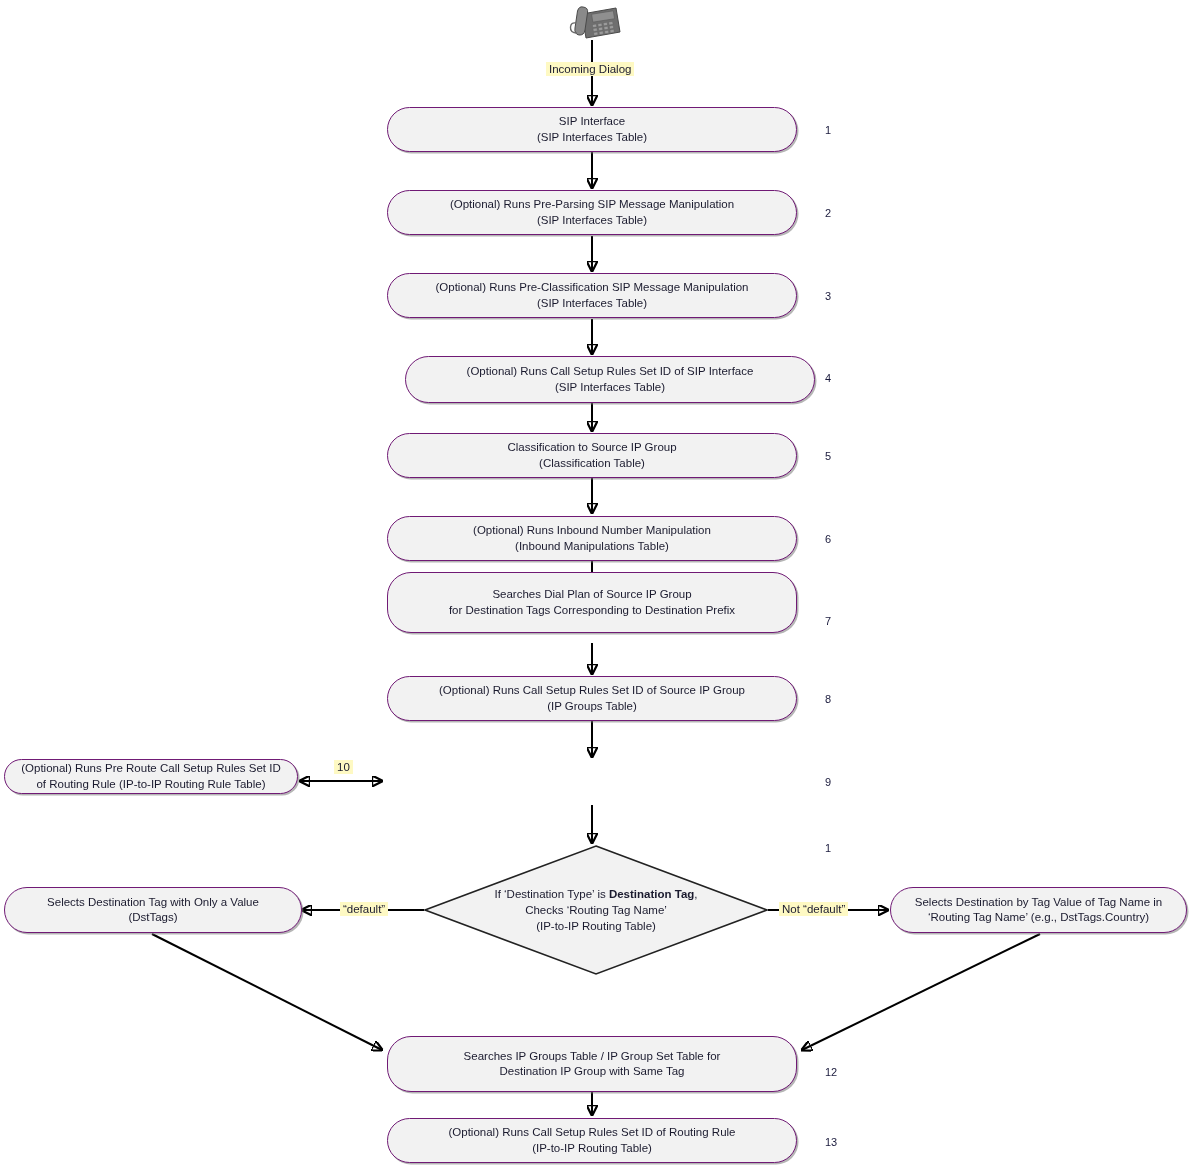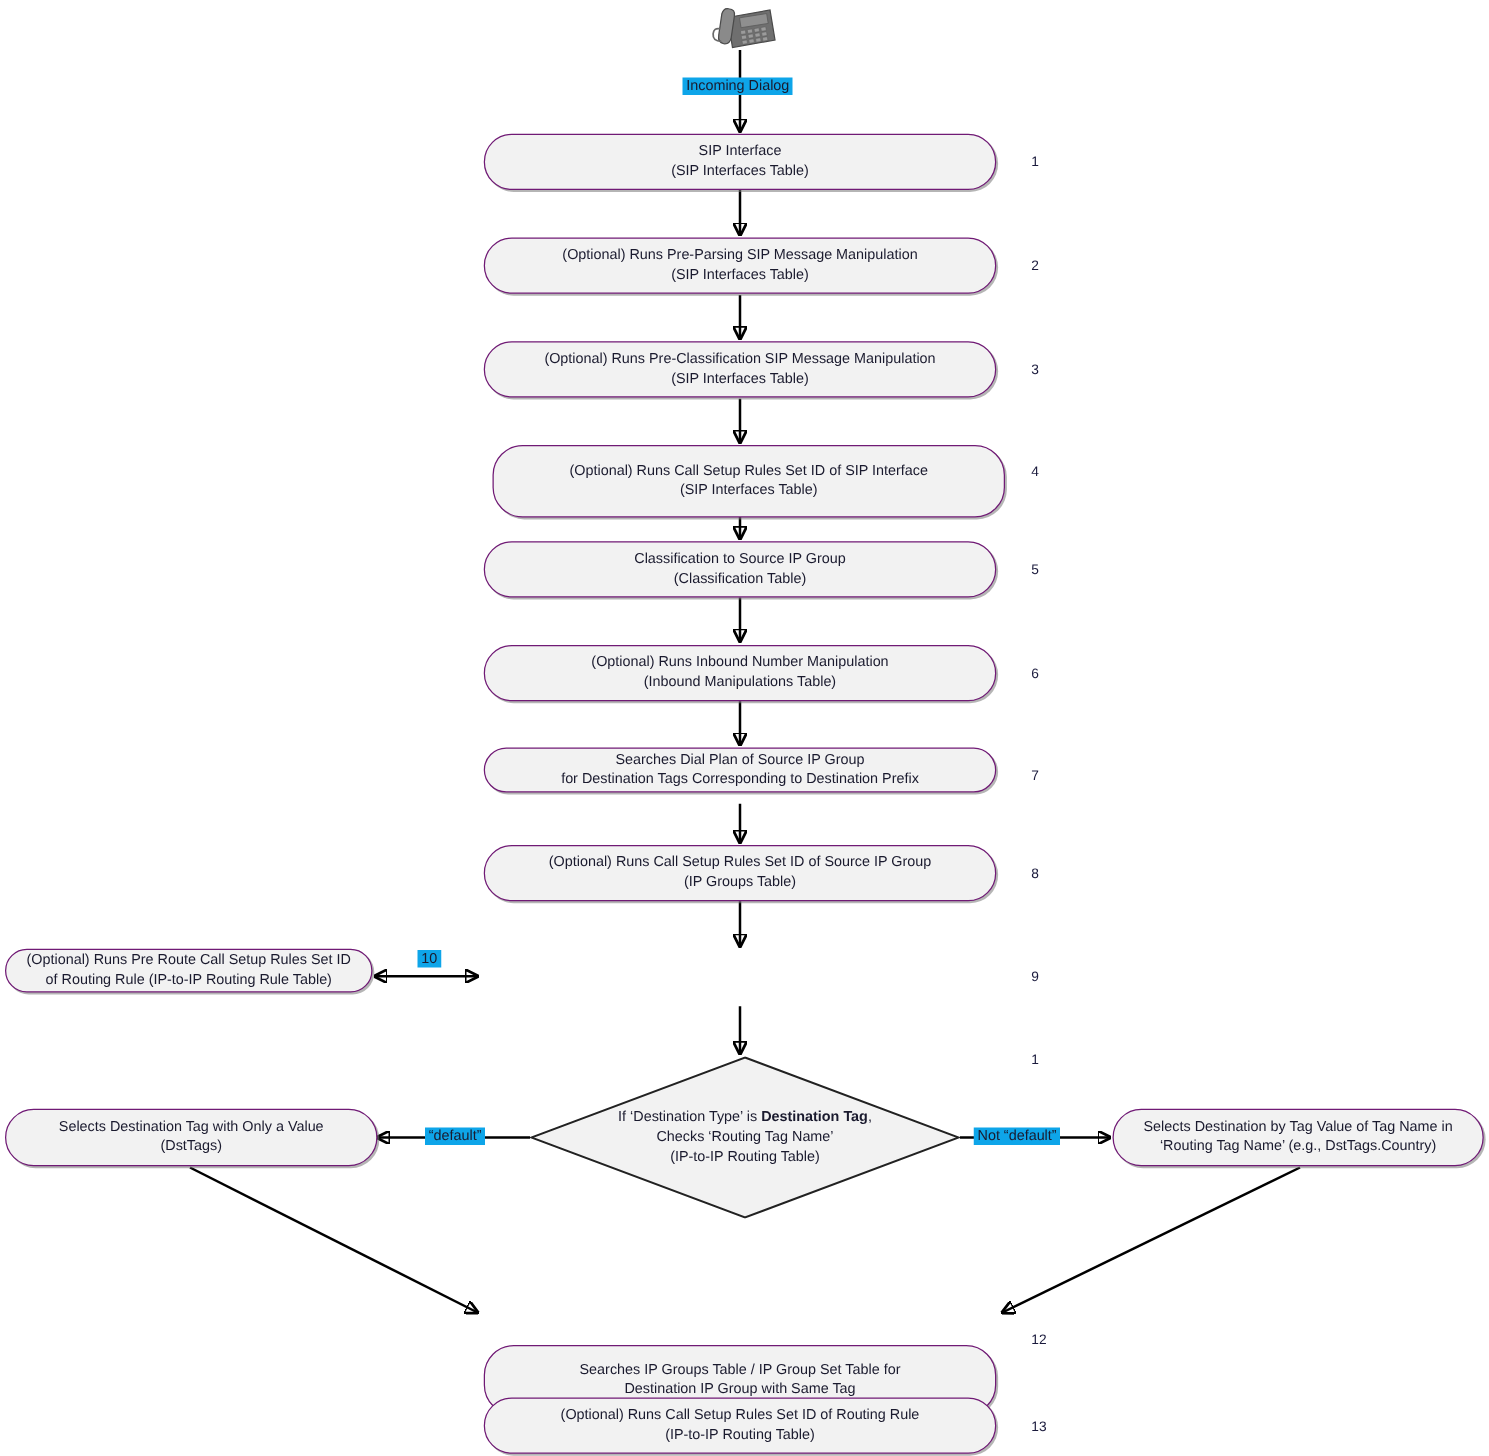--- a/index.html
+++ b/index.html
@@ -70,21 +70,21 @@
     stroke: #000000;
     stroke-width: 2;
     fill: none;
   }
 
   
   .edge-label {
     position: absolute;
     font-size: 11.5px;
     color: #1a1a2e;
-    background: #0ea5e9;
+    background: #fef9c3;
     padding: 0 3px;
     white-space: nowrap;
     line-height: 14px;
   }
 
   
   .phone-icon {
     position: absolute;
   }
 </style>
@@ -183,21 +183,21 @@
   <div class="step-num" style="left:825px; top:207px;">2</div>
 
   <div class="node" style="left:387px; top:273px; width:410px; height:45px;">
     <span class="txt">
       <span>(Optional) Runs Pre-Classification SIP Message Manipulation</span><br>
       <span>(SIP Interfaces Table)</span>
     </span>
   </div>
   <div class="step-num" style="left:825px; top:290px;">3</div>
 
-  <div class="node" style="left:394px; top:356px; width:410px; height:58px;">
+  <div class="node" style="left:405px; top:356px; width:410px; height:47px;">
     <span class="txt">
       <span>(Optional) Runs Call Setup Rules Set ID of SIP Interface</span><br>
       <span>(SIP Interfaces Table)</span>
     </span>
   </div>
   <div class="step-num" style="left:825px; top:372px;">4</div>
 
   <div class="node" style="left:387px; top:433px; width:410px; height:45px;">
     <span class="txt">
       <span>Classification to Source IP Group</span><br>
@@ -207,21 +207,21 @@
   <div class="step-num" style="left:825px; top:450px;">5</div>
 
   <div class="node" style="left:387px; top:516px; width:410px; height:45px;">
     <span class="txt">
       <span>(Optional) Runs Inbound Number Manipulation</span><br>
       <span>(Inbound Manipulations Table)</span>
     </span>
   </div>
   <div class="step-num" style="left:825px; top:533px;">6</div>
 
-  <div class="node" style="left:387px; top:598px; width:410px; height:36px;">
+  <div class="node" style="left:387px; top:572px; width:410px; height:61px;">
     <span class="txt">
       <span>Searches Dial Plan of Source IP Group</span><br>
       <span>for </span><b>Destination Tags</b><span> Corresponding to Destination Prefix</span>
     </span>
   </div>
   <div class="step-num" style="left:825px; top:615px;">7</div>
 
   <div class="node" style="left:387px; top:676px; width:410px; height:45px;">
     <span class="txt">
       <span>(Optional) Runs Call Setup Rules Set ID of Source IP Group</span><br>
@@ -264,21 +264,21 @@
     </span>
   </div>
 
   <div class="node" style="left:4px; top:887px; width:298px; height:46px;">
     <span class="txt">
       <span>Selects Destination Tag with </span><b>Only a</b><span> Value</span><br>
       <span>(DstTags)</span>
     </span>
   </div>
 
-  <div class="node" style="left:387px; top:1036px; width:410px; height:56px;margin-top:40px;">
+  <div class="node" style="left:387px; top:1036px; width:410px; height:56px;">
     <span class="txt">
       <span>Searches IP Groups Table / IP Group Set Table for</span><br>
       <span>Destination IP Group with Same Tag</span>
     </span>
   </div>
   <div class="step-num" style="left:825px; top:1066px;">12</div>
 
   <div class="node" style="left:387px; top:1118px; width:410px; height:45px;">
     <span class="txt">
       <span>(Optional) Runs Call Setup Rules Set ID of Routing Rule</span><br>

